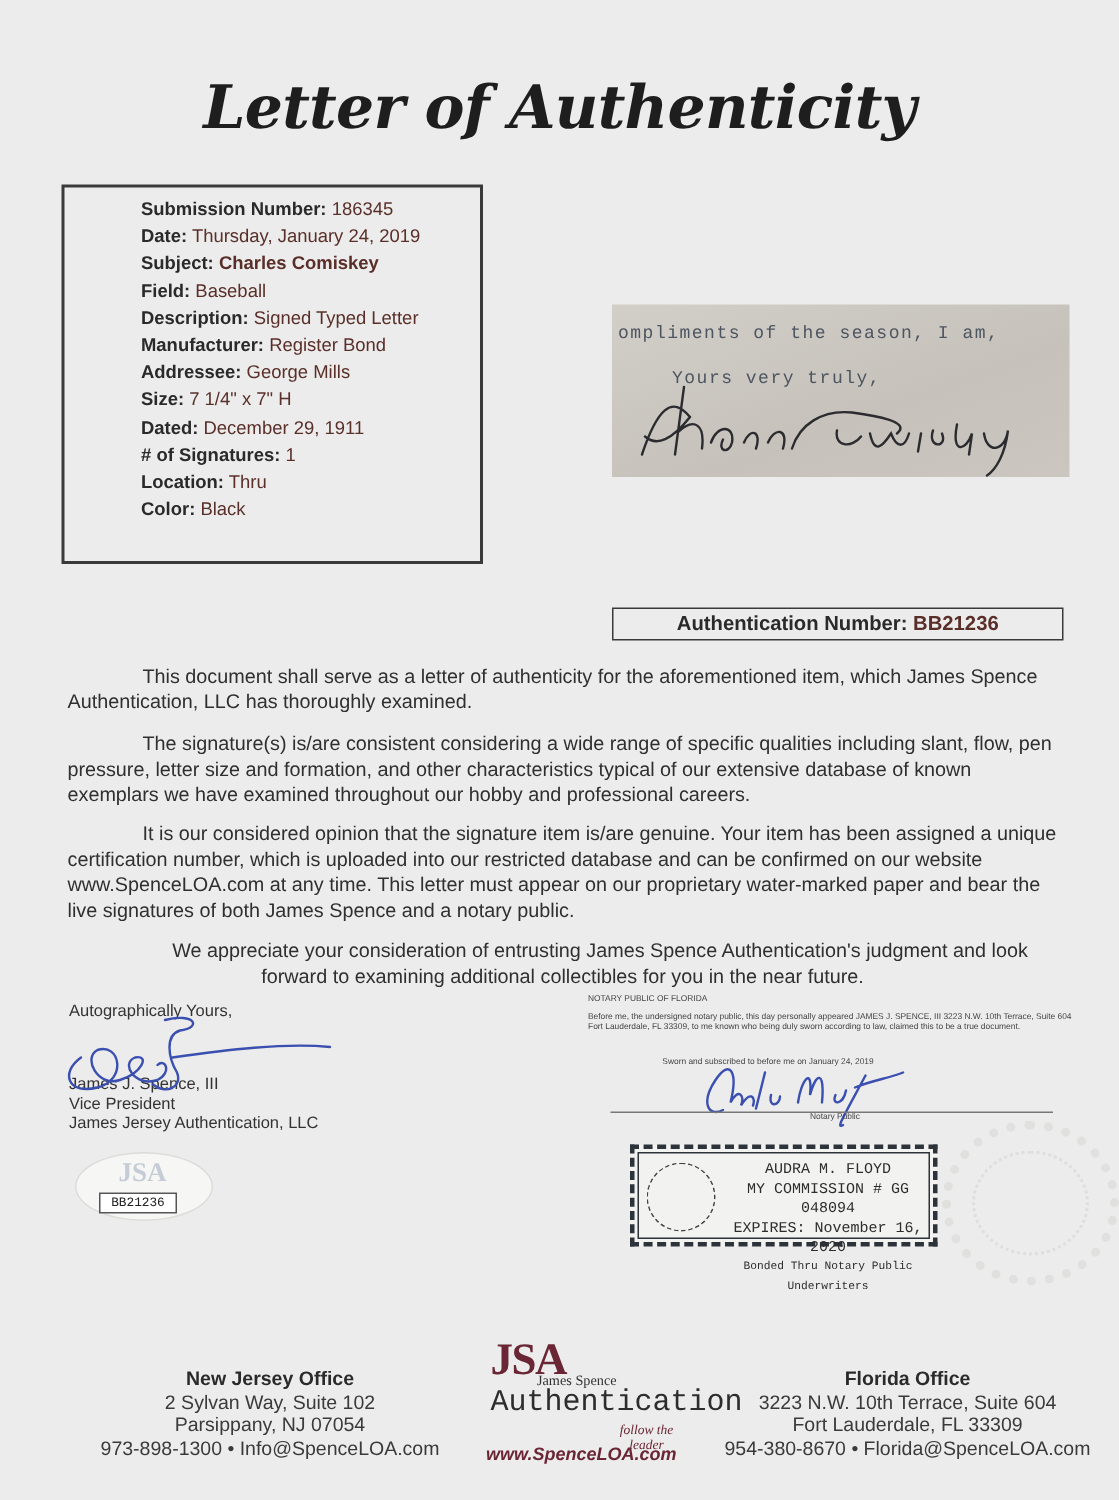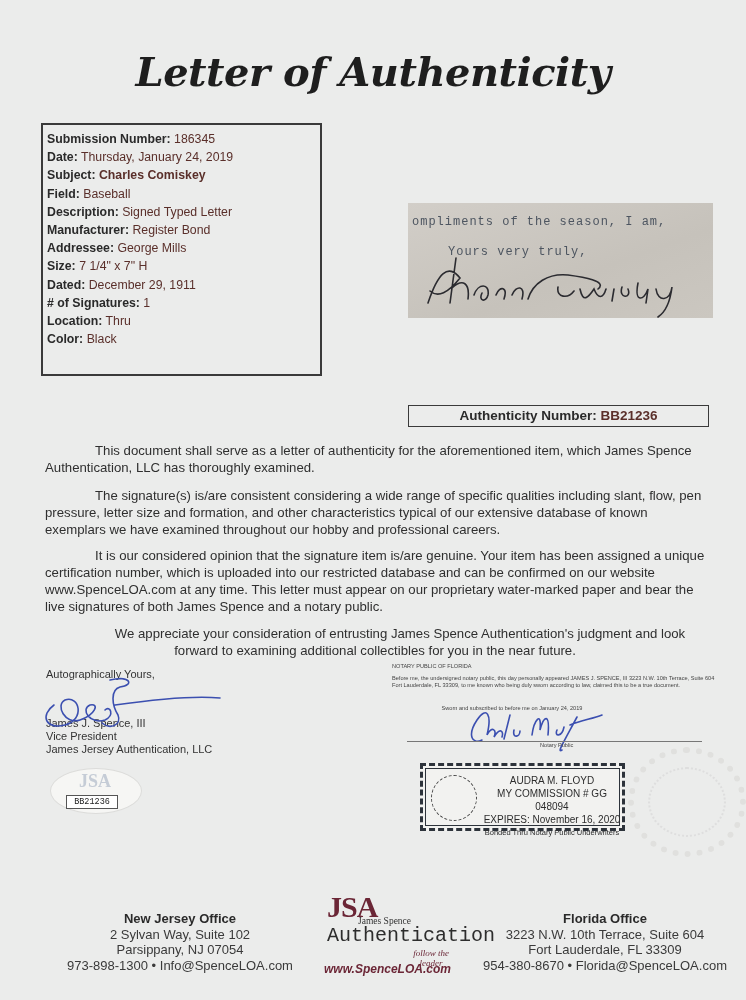--- a/index.html
+++ b/index.html
@@ -15,21 +15,21 @@
     text-align: center;
     font-family: "DejaVu Serif", "Liberation Serif", serif;
     font-style: italic; font-weight: bold;
     font-size: 40px; color: #1e1e1e; letter-spacing: -0.5px;
   }
   .details-box {
     position: absolute; left: 41px; top: 123px; width: 281px; height: 253px;
     border: 2px solid #3a3a3a; box-sizing: border-box;
     padding: 5px 0 0 4px;
   }
-  .row { font-size: 12.3px; line-height: 18.2px; white-space: nowrap; }
+  .row { font-size: 12.3px; line-height: 18.2px; white-space: nowrap; margin-left: 47px; }
   .row .lbl { font-weight: bold; color: #2a2a2a; }
   .row .val { color: #5a2f2a; }
   .row .val.bold { font-weight: bold; }
   .letter-img {
     position: absolute; left: 408px; top: 203px; width: 305px; height: 115px;
     background: linear-gradient(160deg, #d2cec8, #c6c2bb 60%, #cbc7c0);
     overflow: hidden;
   }
   .typed { position: absolute; font-family: "Liberation Mono", monospace; font-size: 12px; color: #4d5560; letter-spacing: 1px; }
   .typed.l1 { left: 4px; top: 12px; }
@@ -65,21 +65,21 @@
   .notary-lbl { position: absolute; left: 540px; top: 742px; font-size: 5.6px; color: #444; }
   .stamp {
     position: absolute; left: 420px; top: 763px; width: 205px; height: 68px;
     border: 3px dashed #2d333b; box-sizing: border-box; background: #f2f2f0;
     outline: 1px solid #2d333b; outline-offset: -6px;
   }
   .seal-small {
     position: absolute; left: 8px; top: 9px; width: 44px; height: 44px; border-radius: 50%;
     border: 1px dashed #444;
   }
-  .stamp-text { position: absolute; left: 58px; top: 8px; width: 142px; text-align: center; font-family: Liberation Sans, sans-serif; color: #2d2d2d; }
+  .stamp-text { position: absolute; left: 58px; top: 8px; width: 142px; text-align: center; font-family: Liberation Mono, monospace; color: #2d2d2d; }
   .stamp-text div { font-size: 10px; line-height: 13px; }
   .stamp-text .small { font-size: 7.5px; }
   .emboss {
     position: absolute; left: 628px; top: 747px; width: 118px; height: 110px; border-radius: 50%;
     border: 6px dotted #e0e0de; box-sizing: border-box;
   }
   .emboss::after { content:""; position:absolute; left:14px; top:14px; right:14px; bottom:14px; border-radius:50%; border:2px dotted #dedede; }
   .office { position: absolute; top: 911px; text-align: center; font-size: 13px; line-height: 15.5px; color: #3a3a3a; }
   .office .name { font-weight: bold; color: #2a2a2a; }
   .office.nj { left: 60px; width: 240px; }
@@ -114,21 +114,21 @@
 
 <div class="letter-img">
   <div class="typed l1">ompliments of the season, I am,</div>
   <div class="typed l2">Yours very truly,</div>
   <svg width="305" height="115" style="left:0;top:0">
     <path d="M20 100 C 30 70, 40 60, 52 75 C 40 90, 30 95, 22 88 M48 55 C 46 70, 44 85, 42 100 M44 85 C 55 75, 62 80, 60 96 M66 92 C 70 80, 82 80, 80 92 C 78 100, 70 98, 74 90 M88 92 C 92 82, 100 84, 96 96 M104 92 C 108 82, 118 82, 114 96 M120 96 C 125 80, 140 70, 160 72 C 175 74, 200 78, 190 86 M150 84 C 148 95, 160 96, 166 88 M172 86 C 175 100, 180 95, 186 86 C 190 96, 195 96, 198 86 M206 86 L 204 98 M214 84 C 210 96, 224 96, 220 86 M230 80 C 226 100, 236 98, 240 86 L 238 100 M248 86 C 250 100, 262 98, 264 84 C 262 100, 256 110, 250 114" fill="none" stroke="#2b2b30" stroke-width="1.6" stroke-linecap="round"></path>
   </svg>
 </div>
 
 <div class="cert-box">
-  <span>Authenticity Number:</span>
+  <span>Authentication Number:</span>
   <span class="val">BB21236</span>
 </div>
 
 <div class="para p1">This document shall serve as a letter of authenticity for the aforementioned item, which James Spence Authentication, LLC has thoroughly examined.</div>
 <div class="para p2">The signature(s) is/are consistent considering a wide range of specific qualities including slant, flow, pen pressure, letter size and formation, and other characteristics typical of our extensive database of known exemplars we have examined throughout our hobby and professional careers.</div>
 <div class="para p3">It is our considered opinion that the signature item is/are genuine. Your item has been assigned a unique certification number, which is uploaded into our restricted database and can be confirmed on our website www.SpenceLOA.com at any time. This letter must appear on our proprietary water-marked paper and bear the live signatures of both James Spence and a notary public.</div>
 <div class="para p4">We appreciate your consideration of entrusting James Spence Authentication's judgment and look forward  to examining additional collectibles for you in the near future.</div>
 
 <div class="sig-block">
   <div>Autographically Yours,</div>

